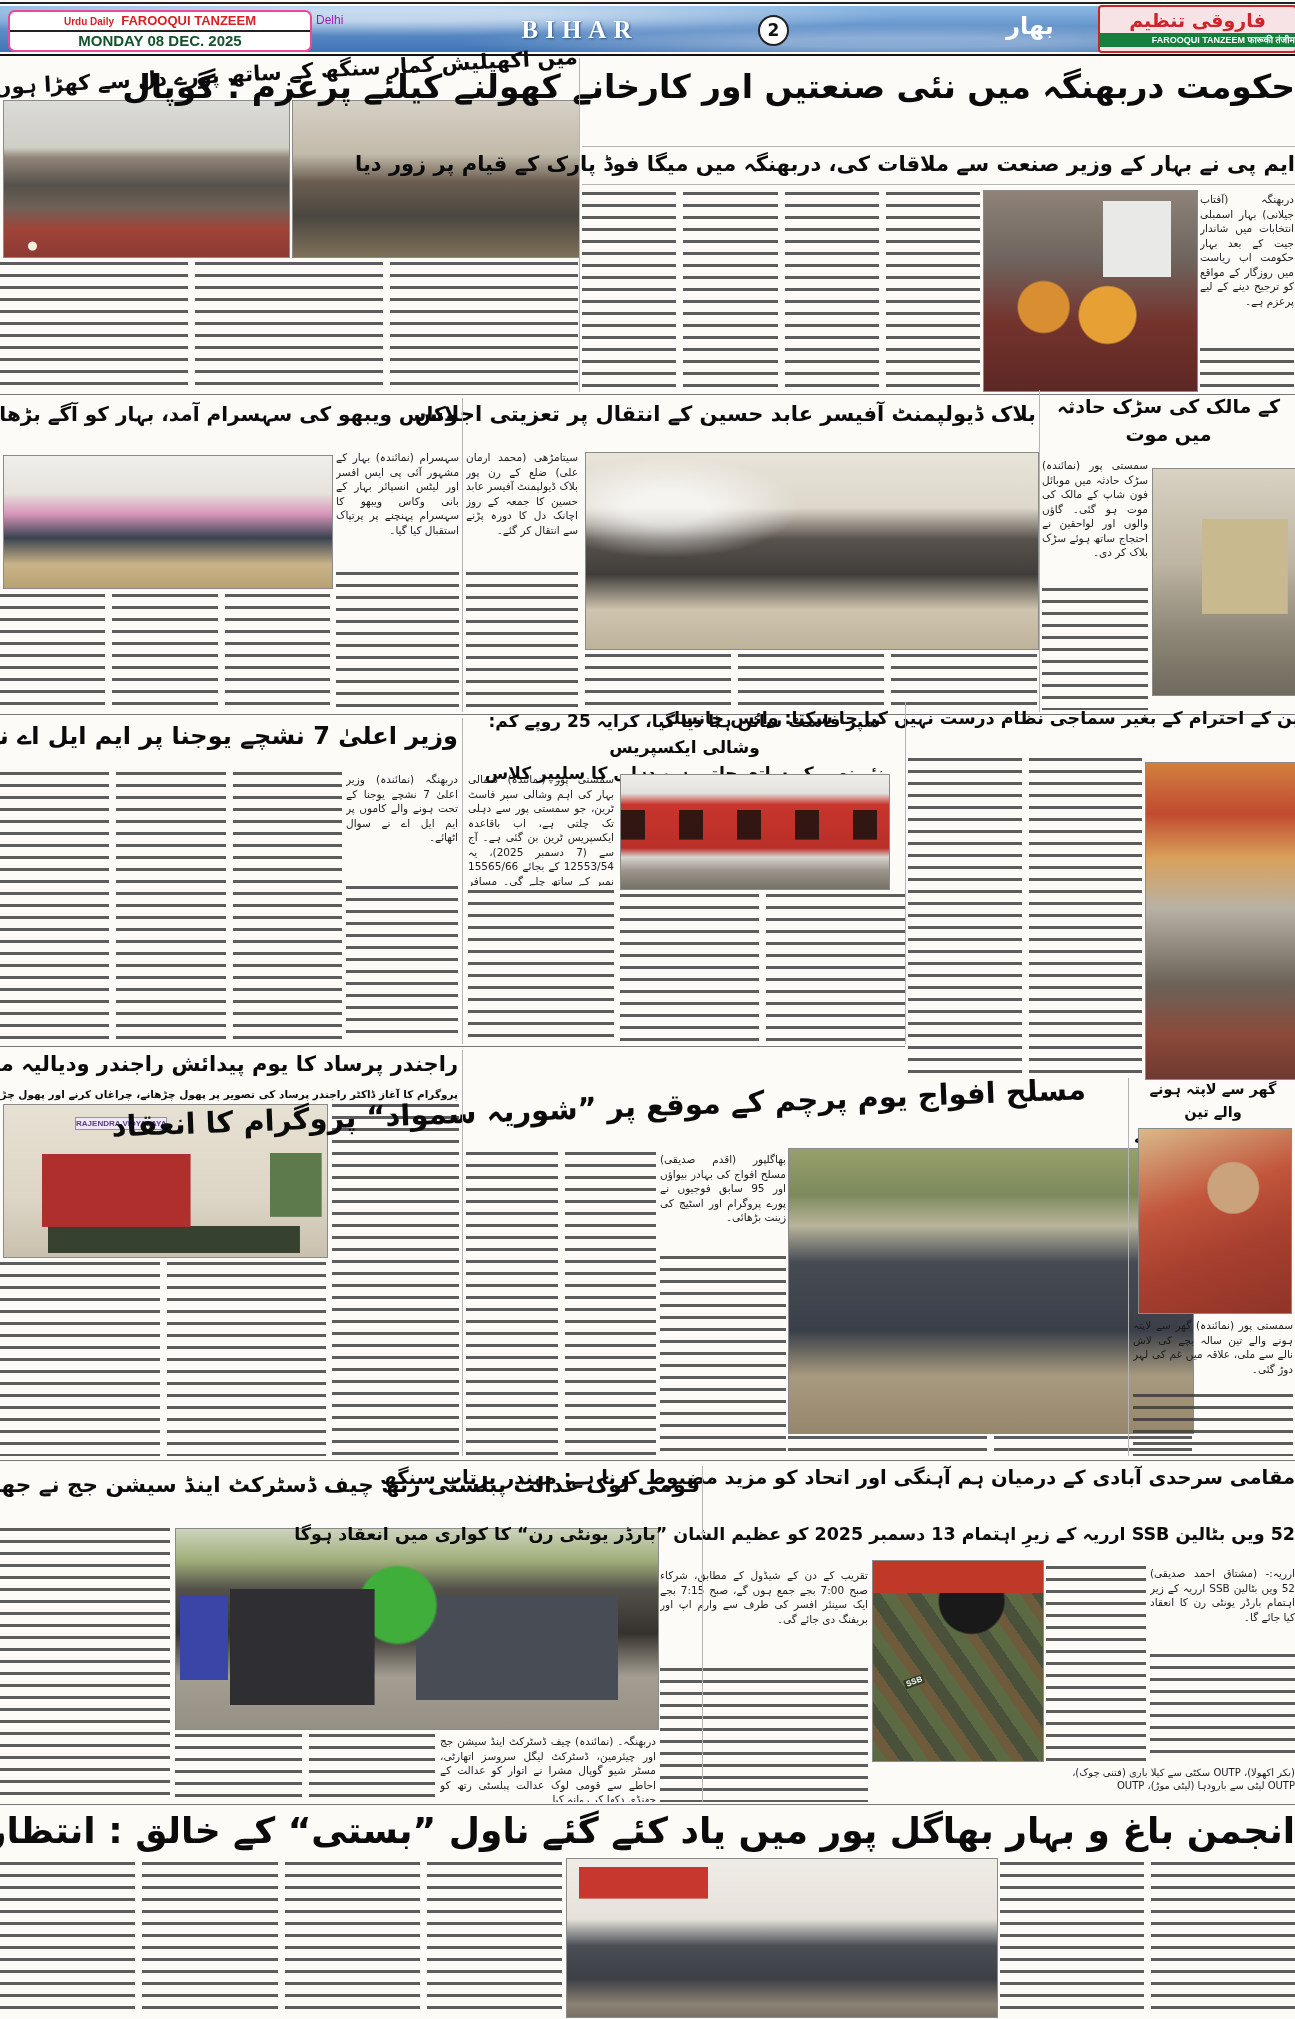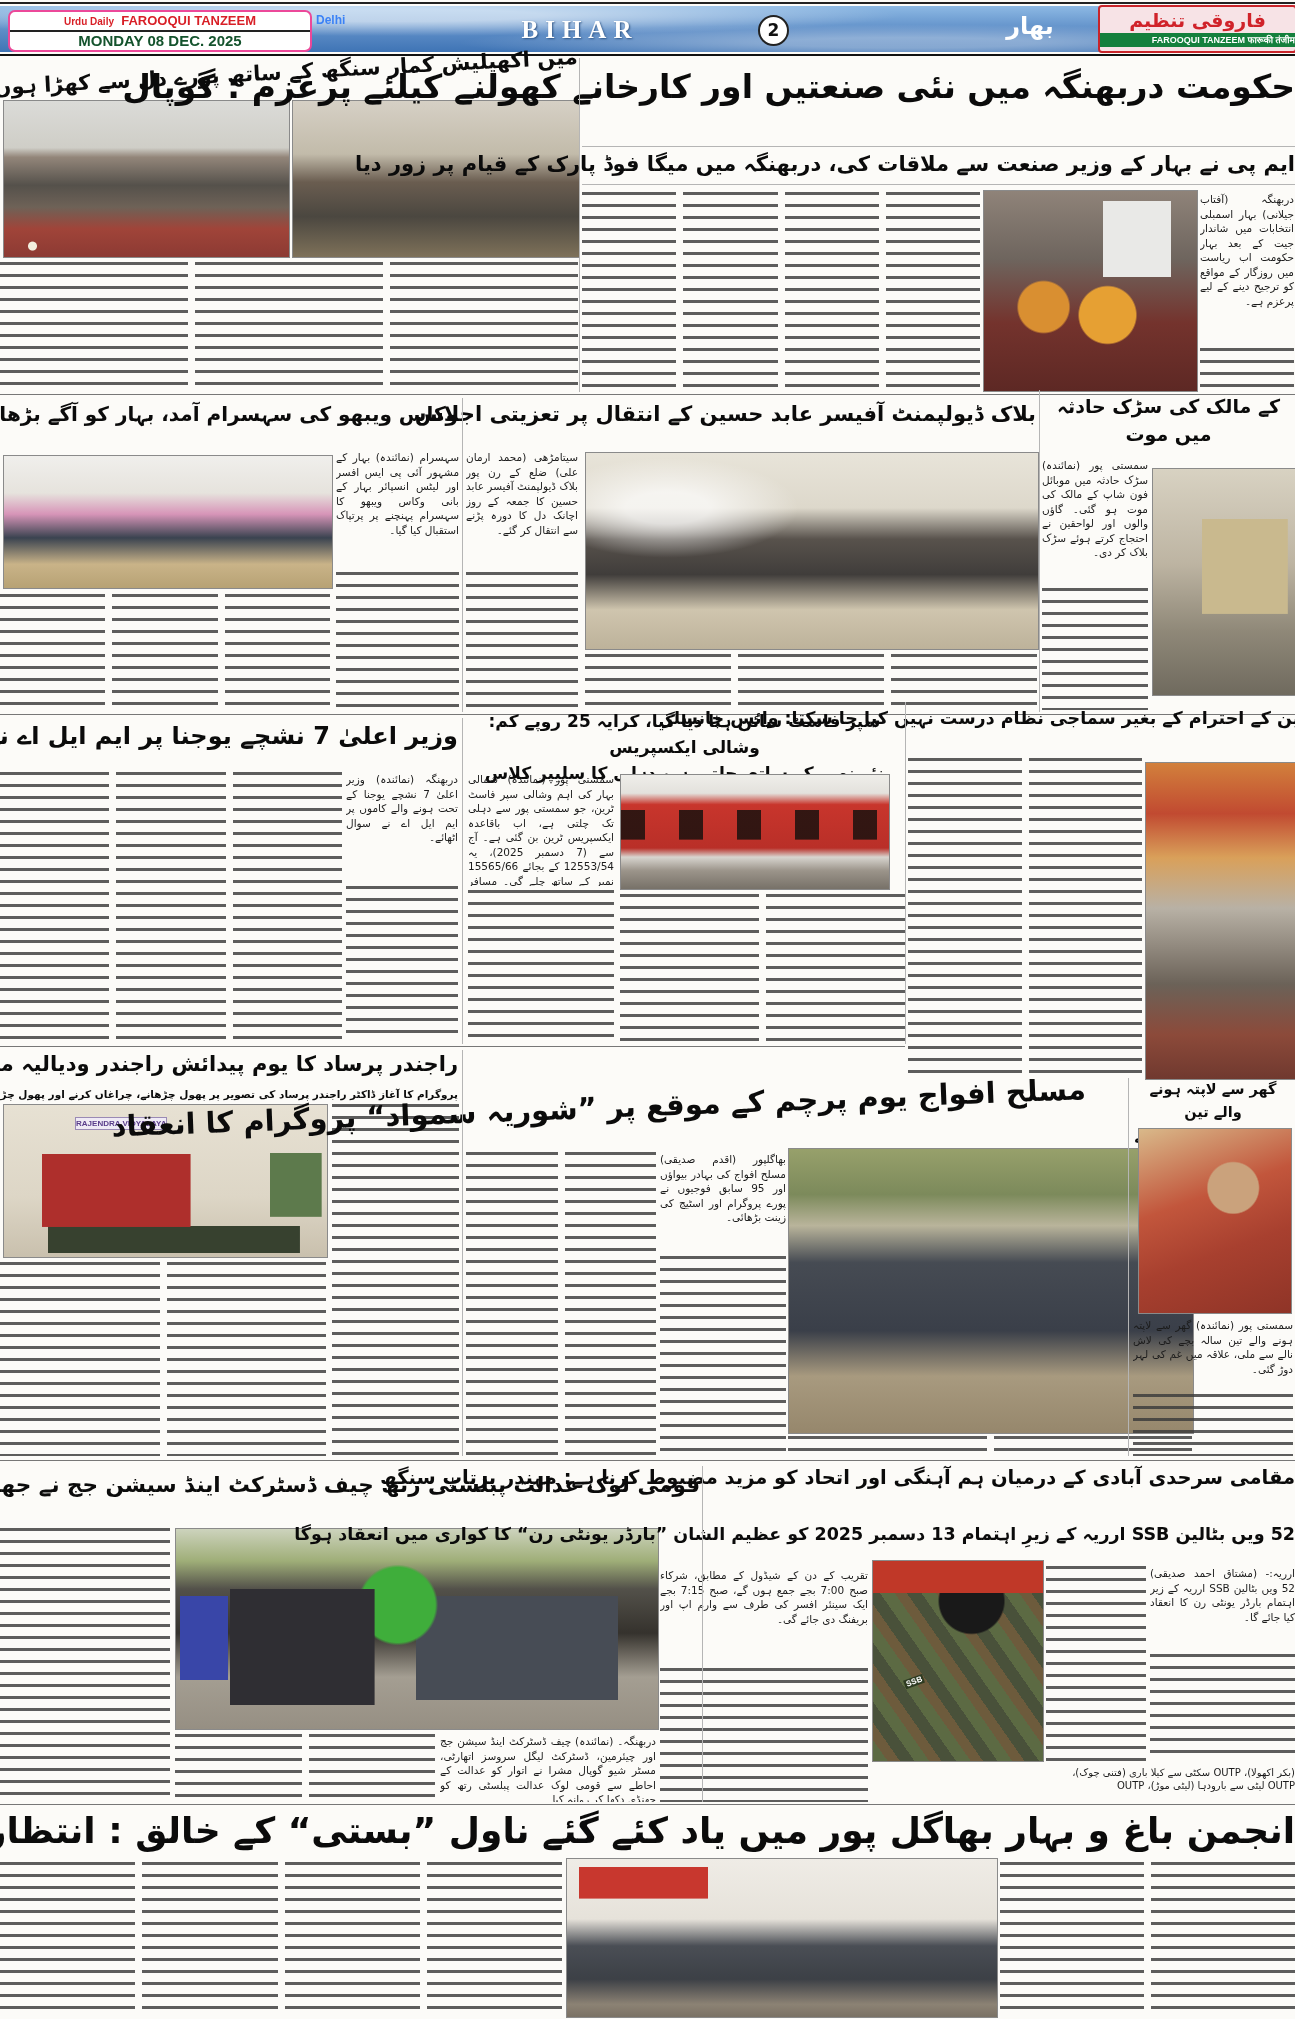--- a/index.html
+++ b/index.html
@@ -14,22 +14,22 @@
           radial-gradient(ellipse at 30% 20%, rgba(255,255,255,.55) 0 12%, transparent 40%),
           radial-gradient(ellipse at 70% 80%, rgba(255,255,255,.35) 0 10%, transparent 35%),
           linear-gradient(180deg,#8db9e4 0%,#5c8cc6 55%,#3f74b5 100%);}
   #mastbox{left:8px;top:10px;width:300px;height:38px;background:#fff;border:2px solid #ec4899;
            border-radius:7px;text-align:center;overflow:hidden;}
   #mastbox .l1{font-family:"Liberation Sans",sans-serif;font-weight:bold;color:#d81f26;
                font-size:13px;line-height:17px;white-space:nowrap;}
   #mastbox .l1 .small{font-size:10px;}
   #mastbox .l2{font-family:"Liberation Sans",sans-serif;font-weight:bold;color:#14532d;
                font-size:15px;line-height:18px;border-top:2px solid #222;white-space:nowrap;}
-  #city{left:316px;top:13px;font-family:"Liberation Sans",sans-serif;font-weight:bold;
-        color:#3b82f6;font-size:12px;}
+  #city{left:316px;top:13px;font-family:"Liberation Sans",sans-serif;font-weight:normal;
+        color:#a21caf;font-size:12px;}
   #bihar-en{left:505px;top:16px;width:150px;text-align:center;color:#fff;
         font-family:"Liberation Serif",serif;font-weight:bold;font-size:25px;letter-spacing:7px;
         text-shadow:1px 1px 2px #2e5586;}
   #pgc{left:758px;top:15px;width:27px;height:27px;border-radius:50%;background:#fff;
        border:2px solid #222;text-align:center;font-weight:bold;font-size:17px;line-height:27px;color:#111;}
   #bihar-ur{left:975px;top:12px;width:110px;text-align:center;color:#fff;font-weight:bold;font-size:24px;}
   #logo{left:1098px;top:5px;width:195px;height:44px;background:#f7e3e6;border:2px solid #c8242a;
         border-radius:4px;overflow:hidden;}
   #logo .big{color:#d0232a;font-weight:900;font-size:19px;text-align:center;line-height:26px;white-space:nowrap;}
   #logo .strip{background:#15803d;color:#fff;font-family:"Liberation Sans",sans-serif;
@@ -163,21 +163,21 @@
   <div class="abs zone" style="left:466px;top:572px;width:112px;height:138px;">
       <div class="tcol"></div>
     </div>
   <div class="abs ph p-condole" style="left:585px;top:452px;width:452px;height:196px;"></div>
   <div class="abs zone" style="left:585px;top:654px;width:452px;height:56px;">
     <div class="tcol"></div>
       <div class="tcol"></div>
       <div class="tcol"></div>
   </div>
 
-  <div class="abs lead rtl" style="left:1042px;top:458px;width:106px;height:126px;">سمستی پور (نمائندہ) سڑک حادثہ میں موبائل فون شاپ کے مالک کی موت ہو گئی۔ گاؤں والوں اور لواحقین نے احتجاج کرتے ہوئے سڑک بلاک کر دی۔</div>
+  <div class="abs lead rtl" style="left:1042px;top:458px;width:106px;height:126px;">سمستی پور (نمائندہ) سڑک حادثہ میں موبائل فون شاپ کے مالک کی موت ہو گئی۔ گاؤں والوں اور لواحقین نے احتجاج ساتھ ہوئے سڑک بلاک کر دی۔</div>
   <div class="abs zone" style="left:1042px;top:588px;width:106px;height:122px;">
       <div class="tcol"></div>
     </div>
   <div class="abs ph p-accident" style="left:1152px;top:468px;width:143px;height:226px;"></div>
 
   <div class="abs vr" style="left:462px;top:398px;height:314px;"></div>
   <div class="abs vr" style="left:1039px;top:390px;height:322px;"></div>
   <div class="abs hrd" style="left:0;top:714px;width:1295px;"></div>
 
   <div class="abs hl rtl" style="left:0;top:722px;width:458px;font-size:24px;">وزیر اعلیٰ 7 نشچے یوجنا پر ایم ایل اے نے اٹھائے سوال</div>

